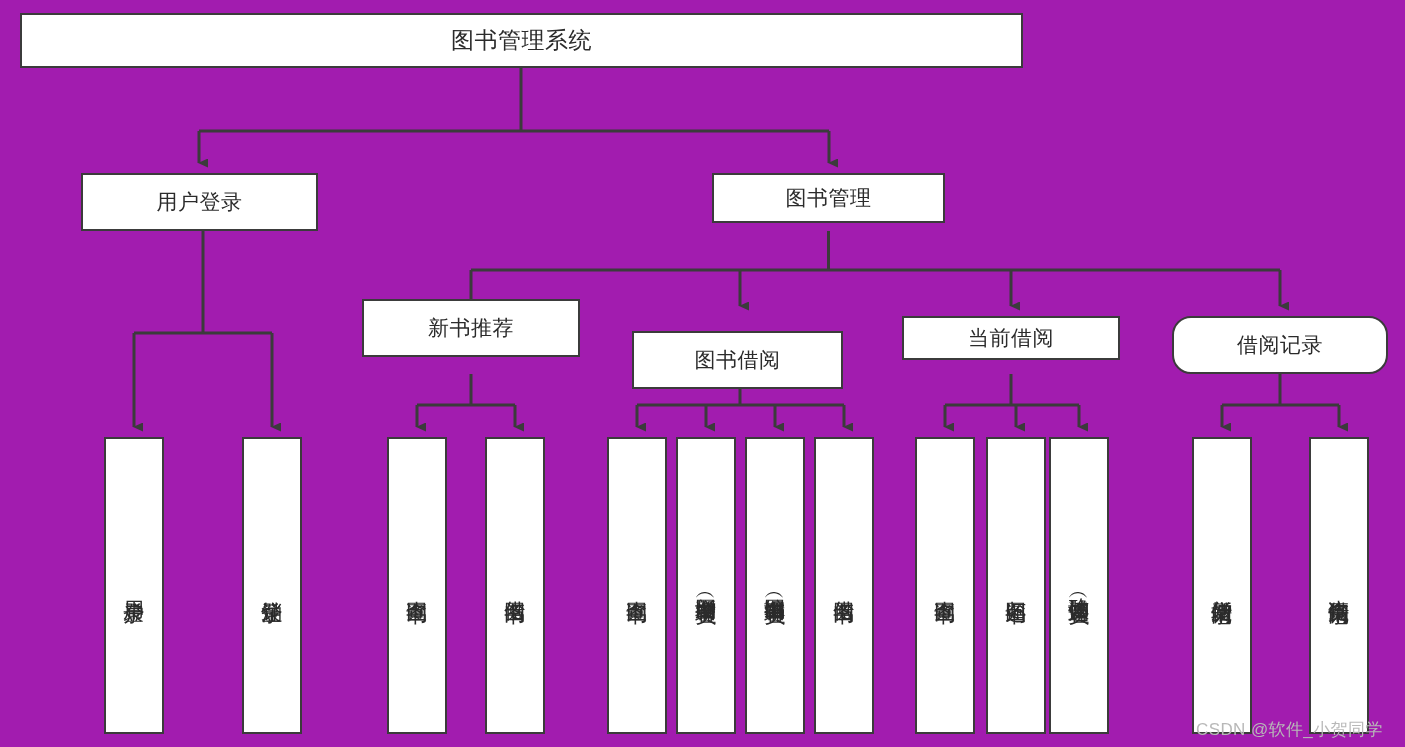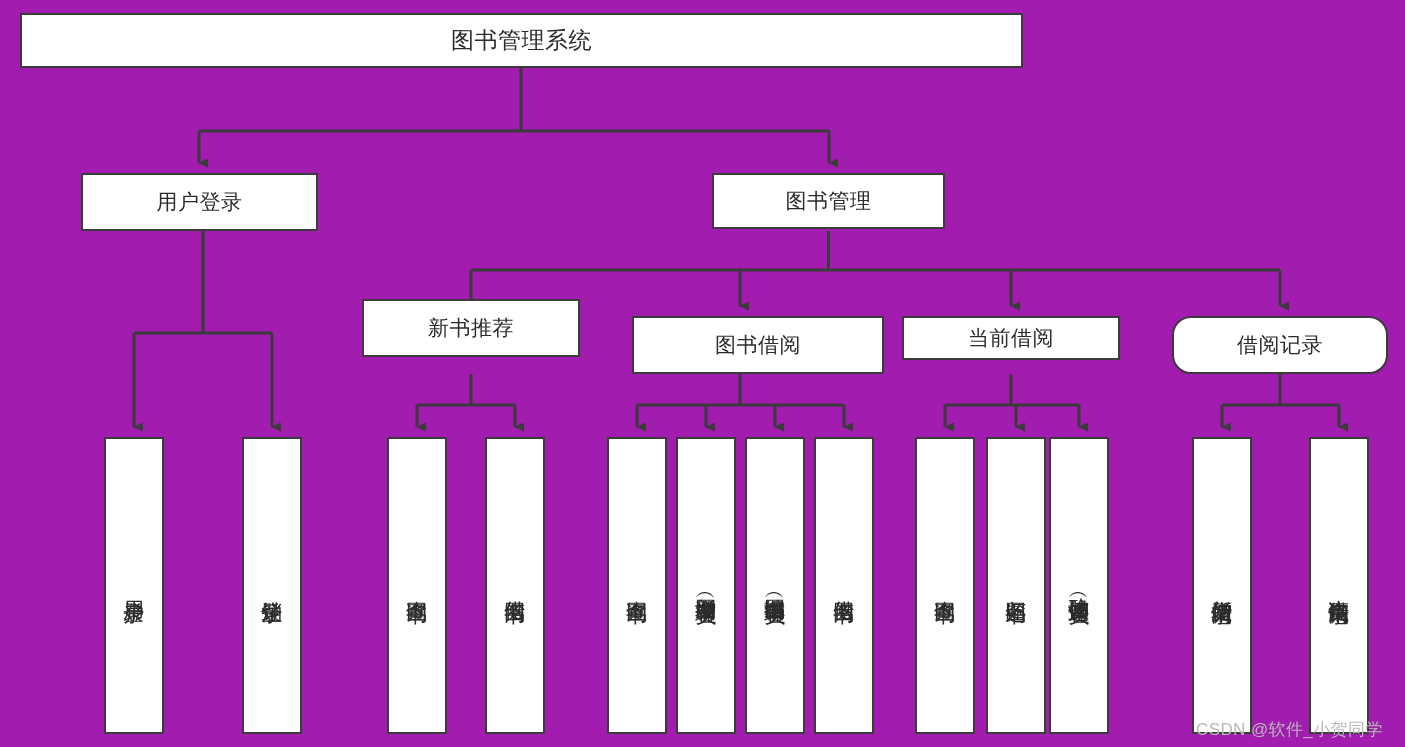--- a/index.html
+++ b/index.html
@@ -120,27 +120,27 @@
       </g>
   </svg>
 
   <div id="node-layer">
       <div class="node-box node-root" style="left: 20px; top: 13px; width: 1003px; height: 55px;">
         <span class="node-label">图书管理系统</span>
       </div>
       <div class="node-box node-level1" style="left: 81px; top: 173px; width: 237px; height: 58px;">
         <span class="node-label">用户登录</span>
       </div>
-      <div class="node-box node-level1" style="left: 712px; top: 173px; width: 233px; height: 56px;">
+      <div class="node-box node-level1" style="left: 712px; top: 173px; width: 233px; height: 50px;">
         <span class="node-label">图书管理</span>
       </div>
       <div class="node-box node-level2" style="left: 362px; top: 299px; width: 218px; height: 58px;">
         <span class="node-label">新书推荐</span>
       </div>
-      <div class="node-box node-level2" style="left: 632px; top: 316px; width: 252px; height: 58px;">
+      <div class="node-box node-level2" style="left: 632px; top: 331px; width: 211px; height: 58px;">
         <span class="node-label">图书借阅</span>
       </div>
       <div class="node-box node-level2" style="left: 902px; top: 316px; width: 218px; height: 44px;">
         <span class="node-label">当前借阅</span>
       </div>
       <div class="node-box node-level2" style="left: 1172px; top: 316px; width: 216px; height: 58px; border-radius: 19px;">
         <span class="node-label">借阅记录</span>
       </div>
       <div class="node-box node-level3 node-leaf" style="left: 104px; top: 437px; width: 60px; height: 297px;">
         <span class="node-label">用户登录</span>

